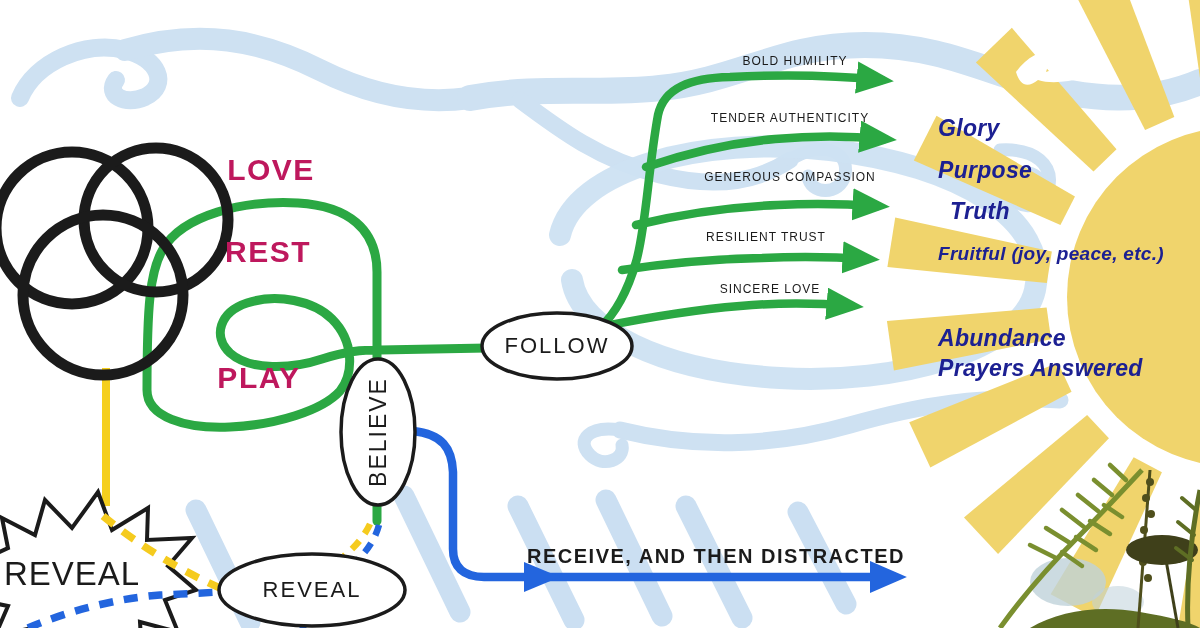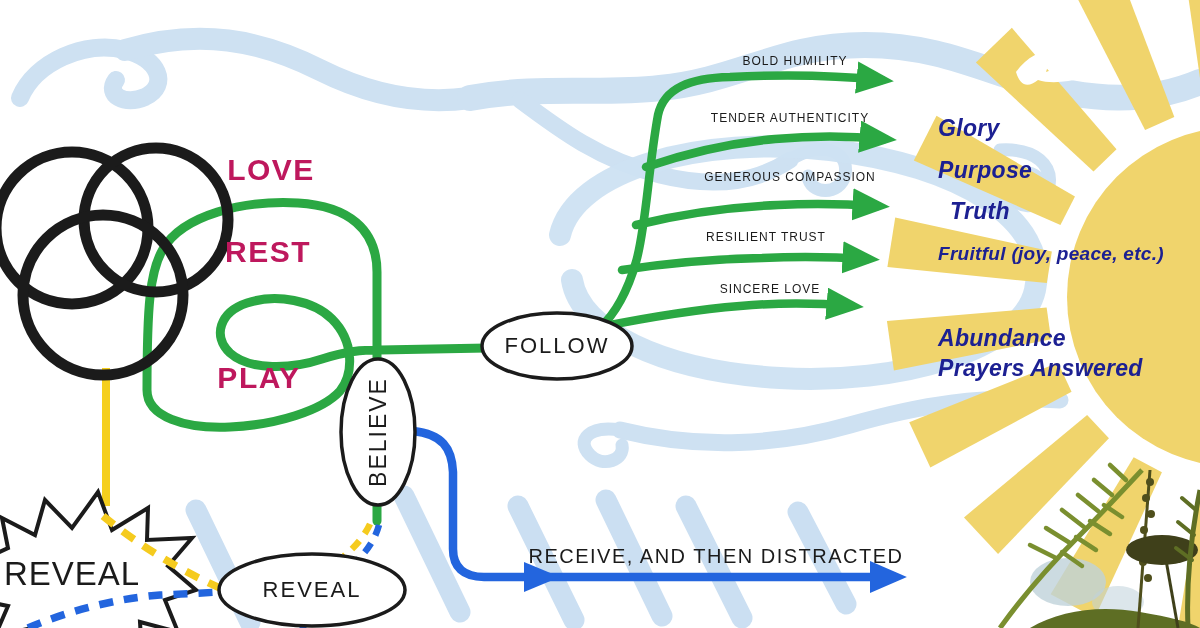--- a/index.html
+++ b/index.html
@@ -10,21 +10,21 @@
   .ctr{transform:translate(-50%,-50%);}
   .vmid{transform:translateY(-50%);font-style:italic;}
   .practice{font-size:30px;font-weight:700;color:#be185d;letter-spacing:1.5px;}
   .node{font-size:22px;font-weight:500;letter-spacing:2px;}
   .node-believe{font-size:23px;font-weight:500;letter-spacing:2px;
                 transform:translate(-50%,-50%) rotate(-90deg);}
   .node-reveal{font-size:33px;font-weight:500;letter-spacing:1px;}
   .branch{font-size:12px;font-weight:500;letter-spacing:1px;text-align:center;}
   .outcome{font-size:23px;font-weight:600;color:#1C2092;letter-spacing:0.3px;}
   .outcome.long{font-size:19px;}
-  .receive{font-size:20px;font-weight:400;letter-spacing:1.5px;}
+  .receive{font-size:20px;font-weight:700;letter-spacing:1.5px;}
 </style>
 </head>
 <body>
 
 <div id="stage">
 
 <svg id="art" viewBox="0 0 1200 628" xmlns="http://www.w3.org/2000/svg">
   <defs>
     <marker id="agreen" markerUnits="strokeWidth" markerWidth="4.6" markerHeight="3.8" refX="3.0" refY="1.9" orient="auto">
       <path d="M0,0 L4.4,1.9 L0,3.8 z" fill="#2BA843"></path>

